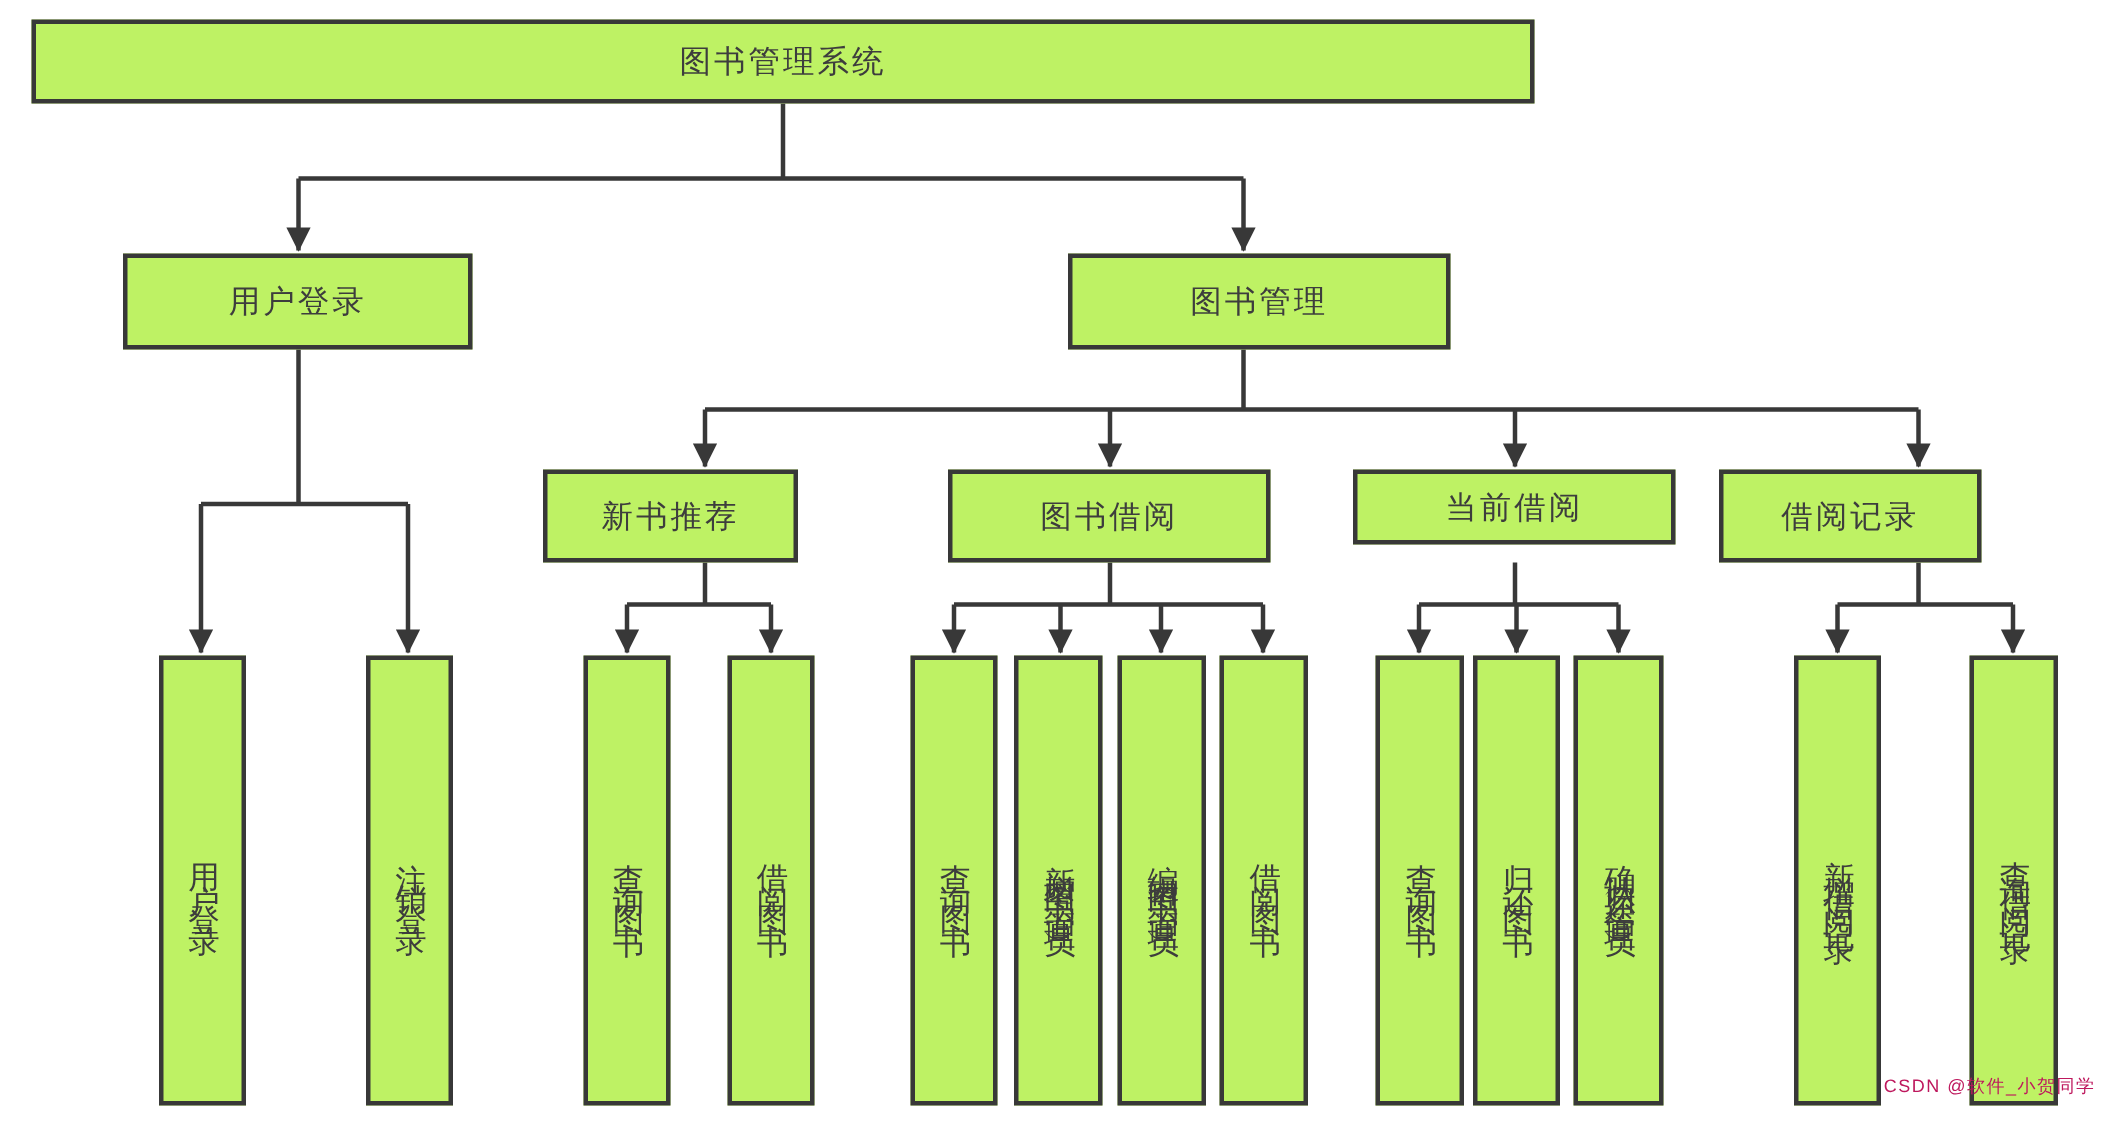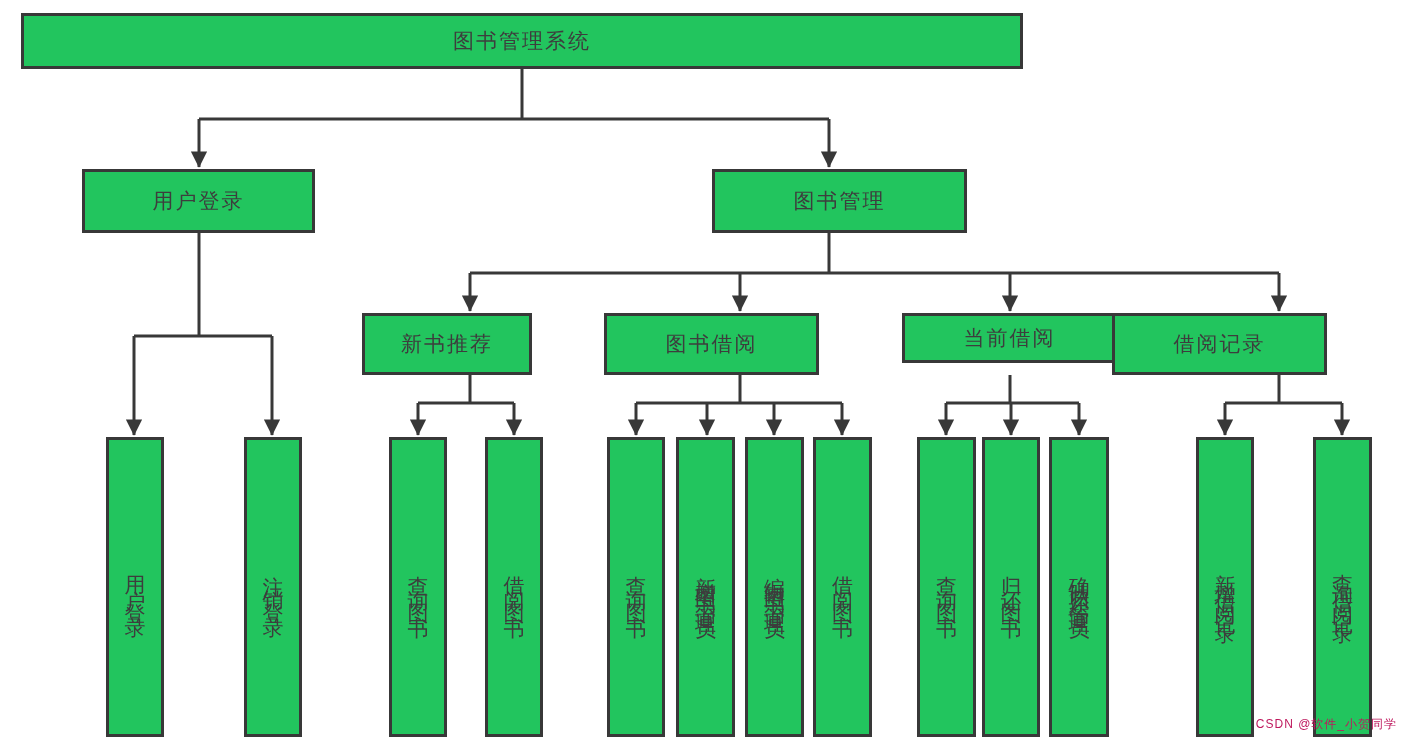--- a/index.html
+++ b/index.html
@@ -6,21 +6,21 @@
   html, body { background: #ffffff; }
   body {
     width: 1405px; height: 747px;
     position: relative; overflow: hidden;
     font-family: "Liberation Sans", sans-serif;
   }
   .stage { position: absolute; left: 0; top: 0; width: 1405px; height: 747px; }
   svg.wires { position: absolute; left: 0; top: 0; }
   .box {
     position: absolute;
-    background: #22c55e;
+    background: #bef264;
     border: 3px solid #383838;
     display: flex; align-items: center; justify-content: center;
     color: #3d3d3d;
     font-size: 21px;
     letter-spacing: 2px;
     z-index: 2;
   }
   .leaf { z-index: 2; }
   .vtext {
     writing-mode: vertical-rl;
@@ -89,27 +89,27 @@
   <div class="box" style="left:82px; top:169px; width:233px; height:64px;">
     <span>用户登录</span>
   </div>
   <div class="box" style="left:712px; top:169px; width:255px; height:64px;">
     <span>图书管理</span>
   </div>
 
   <div class="box" style="left:362px; top:313px; width:170px; height:62px;">
     <span>新书推荐</span>
   </div>
-  <div class="box" style="left:604px; top:313px; width:215px; height:62px;">
+  <div class="box" style="left:632px; top:313px; width:215px; height:62px;">
     <span>图书借阅</span>
   </div>
   <div class="box" style="left:902px; top:313px; width:215px; height:50px;">
     <span>当前借阅</span>
   </div>
-  <div class="box" style="left:1112px; top:313px; width:215px; height:62px;">
+  <div class="box" style="left:1146px; top:313px; width:175px; height:62px;">
     <span>借阅记录</span>
   </div>
 
   <div class="box leaf" style="left:106px; top:437px; width:58px; height:300px;">
     <span class="vtext">用户登录</span>
   </div>
   <div class="box leaf" style="left:244px; top:437px; width:58px; height:300px;">
     <span class="vtext">注销登录</span>
   </div>
 

